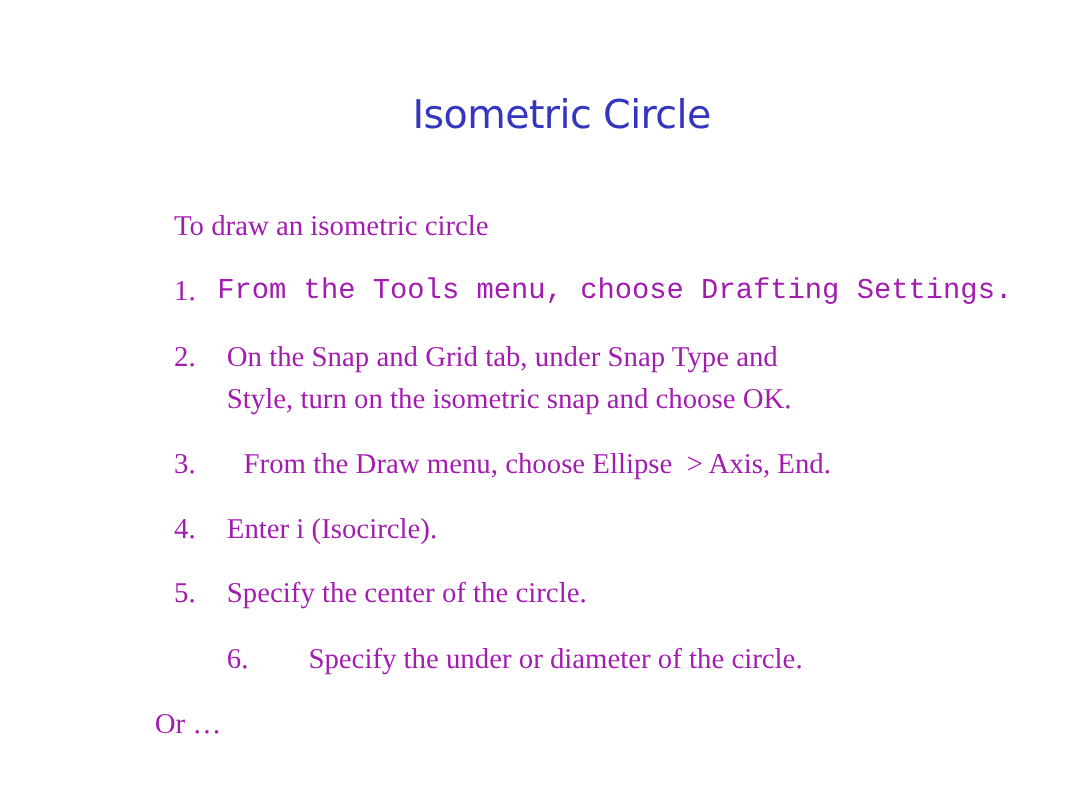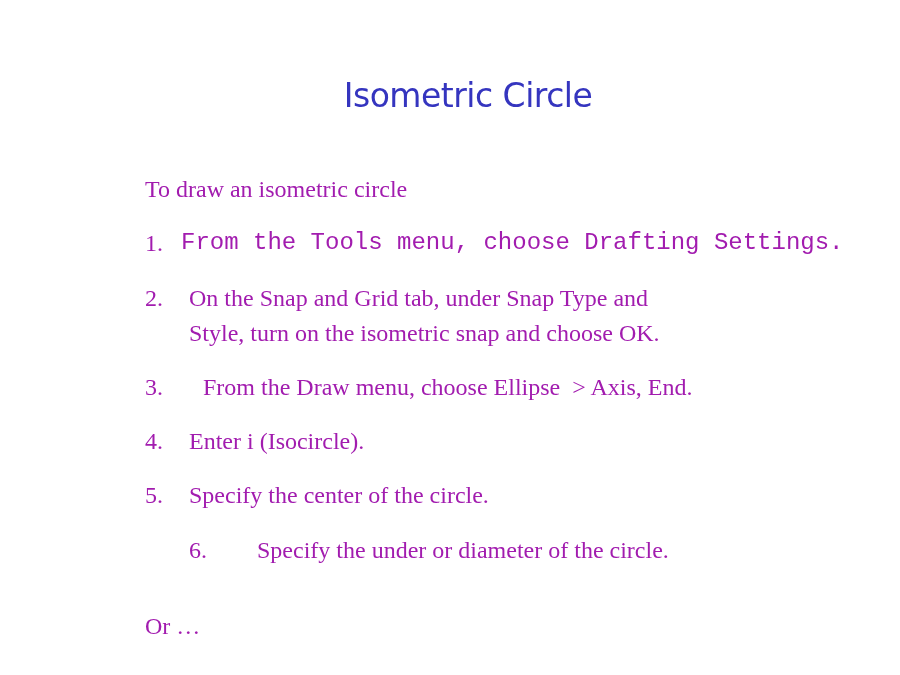--- a/index.html
+++ b/index.html
@@ -54,14 +54,14 @@
   <div class="line" style="left:145px; top:478px; width:700px; height:34px;">
     <span class="num">5.</span>
     <span class="txt" style="left:44px;text-align:right;">Specify the center of the circle.</span>
   </div>
 
   <div class="line" style="left:189px; top:533px; width:640px; height:34px;">
     <span class="num">6.</span>
     <span class="txt" style="left:68px;">Specify the under or diameter of the circle.</span>
   </div>
 
-  <div class="line" style="left:145px; top:587px;margin-top:22px;">Or …</div>
+  <div class="line" style="left:129px; top:587px;">Or …</div>
 </div>
 
 </body></html>

